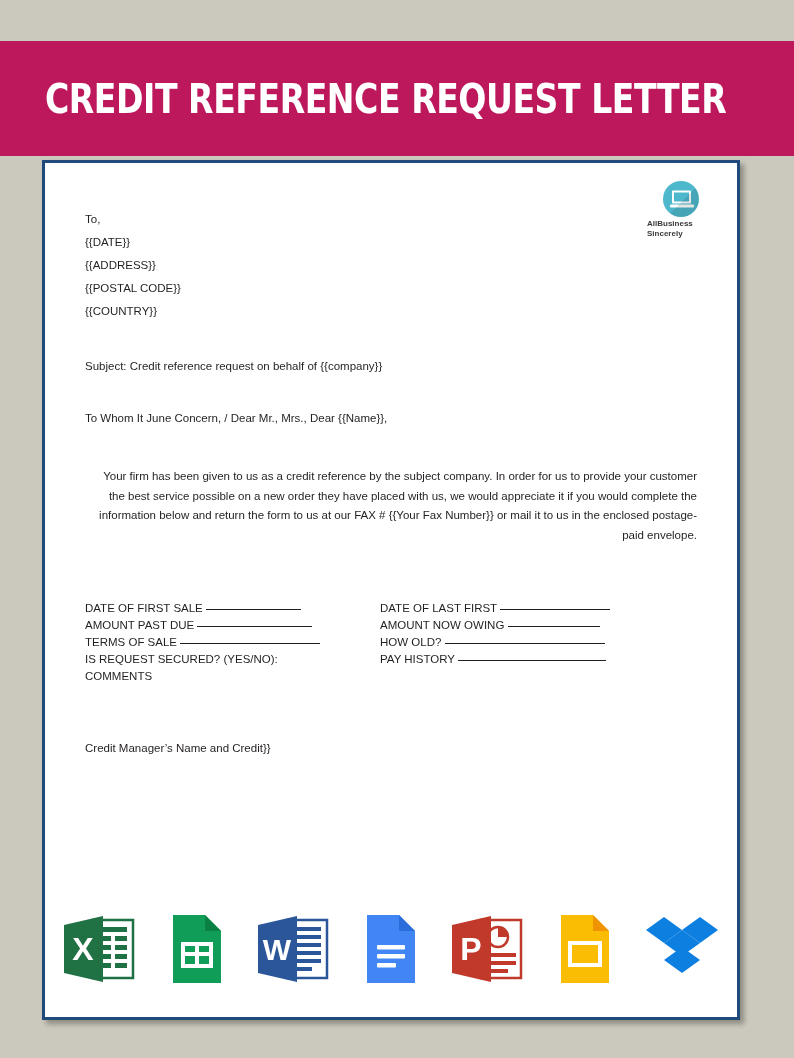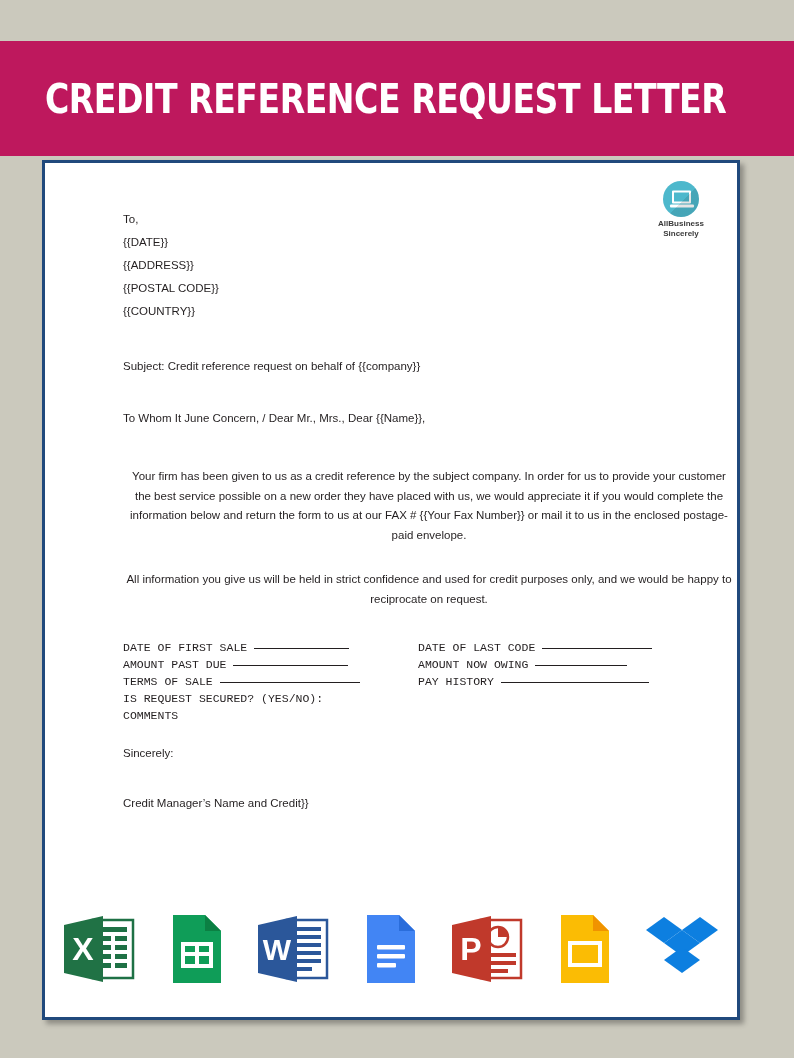--- a/index.html
+++ b/index.html
@@ -56,21 +56,21 @@
     width: 100%;
     height: 100%;
   }
 
   
   .logo {
     position: absolute;
     right: 22px;
     top: 18px;
     width: 68px;
-    text-align: center;
+    text-align: left;
   }
   .logo-circle {
     width: 36px;
     height: 36px;
     border-radius: 50%;
     background: #4db8cc;
     margin: 0 auto 2px auto;
     position: relative;
     overflow: hidden;
   }
@@ -114,45 +114,44 @@
   
   .letter {
     position: absolute;
     left: 40px;
     top: 45px;
     width: 612px;
     color: #231f20;
     font-size: 11.5px;
     line-height: 15.5px;
     font-family: "Liberation Sans", sans-serif;
-    margin-left: 38px;
   }
   .addr-line { line-height: 23px; }
   .blk-gap-a { height: 36px; }
   .blk-gap-b { height: 36px; }
   .blk-gap-c { height: 41px; }
   .blk-gap-d { height: 25px; }
   .blk-gap-e { height: 30px; }
   .blk-gap-f { height: 22px; }
   .blk-gap-g { height: 34px; }
 
   .para {
     line-height: 19.5px;
-    text-align: center;
+    text-align: right;
   }
 
   
   .fields {
     display: flex;
     font-size: 11.5px;
     line-height: 17px;
   }
   .fields-col { width: 295px; }
   .fields-col.right { width: 300px; }
-  .field-row { white-space: nowrap; font-family: Liberation Mono, monospace; }
+  .field-row { white-space: nowrap; }
   .rule {
     display: inline-block;
     border-bottom: 1px solid #231f20;
     vertical-align: 2px;
     height: 9px;
   }
 
   
   .icon-strip {
     position: absolute;
@@ -209,41 +208,40 @@
     <div class="blk-gap-a"></div>
     <div>Subject: Credit reference request on behalf of {{company}}</div>
 
     <div class="blk-gap-b"></div>
     <div>To Whom It June Concern, / Dear Mr., Mrs., Dear {{Name}},</div>
 
     <div class="blk-gap-c"></div>
     <div class="para">Your firm has been given to us as a credit reference by the subject company. In order for us to provide your customer the best service possible on a new order they have placed with us, we would appreciate it if you would complete the information below and return the form to us at our FAX # {{Your Fax Number}} or mail it to us in the enclosed postage-paid envelope.</div>
 
     <div class="blk-gap-d"></div>
-    <div class="para">All information you give us will be held in strict confidence and used for credit purposes only, and we would be happy to reciprocate on request.</div>
 
     <div class="blk-gap-e"></div>
 
     <div class="fields">
       <div class="fields-col">
         <div class="field-row"><span>DATE OF FIRST SALE</span> <span class="rule" style="width:95px"></span></div>
         <div class="field-row"><span>AMOUNT PAST DUE</span> <span class="rule" style="width:115px"></span></div>
         <div class="field-row"><span>TERMS OF SALE</span> <span class="rule" style="width:140px"></span></div>
         <div class="field-row"><span>IS REQUEST SECURED? (YES/NO):</span></div>
         <div class="field-row"><span>COMMENTS</span></div>
       </div>
       <div class="fields-col right">
-        <div class="field-row"><span>DATE OF LAST CODE</span> <span class="rule" style="width:110px"></span></div>
+        <div class="field-row"><span>DATE OF LAST FIRST</span> <span class="rule" style="width:110px"></span></div>
         <div class="field-row"><span>AMOUNT NOW OWING</span> <span class="rule" style="width:92px"></span></div>
+        <div class="field-row"><span>HOW OLD?</span> <span class="rule" style="width:160px"></span></div>
         <div class="field-row"><span>PAY HISTORY</span> <span class="rule" style="width:148px"></span></div>
       </div>
     </div>
 
     <div class="blk-gap-f"></div>
-    <div>Sincerely:</div>
 
     <div class="blk-gap-g"></div>
     <div>Credit Manager’s Name and Credit}}</div>
   </div>
 
   <div class="icon-strip">
 
     <div class="fmt-icon">
       <svg viewBox="0 0 80 80">
         <rect x="33" y="11" width="40" height="58" fill="#ffffff" stroke="#1e7145" stroke-width="2.5"></rect>

